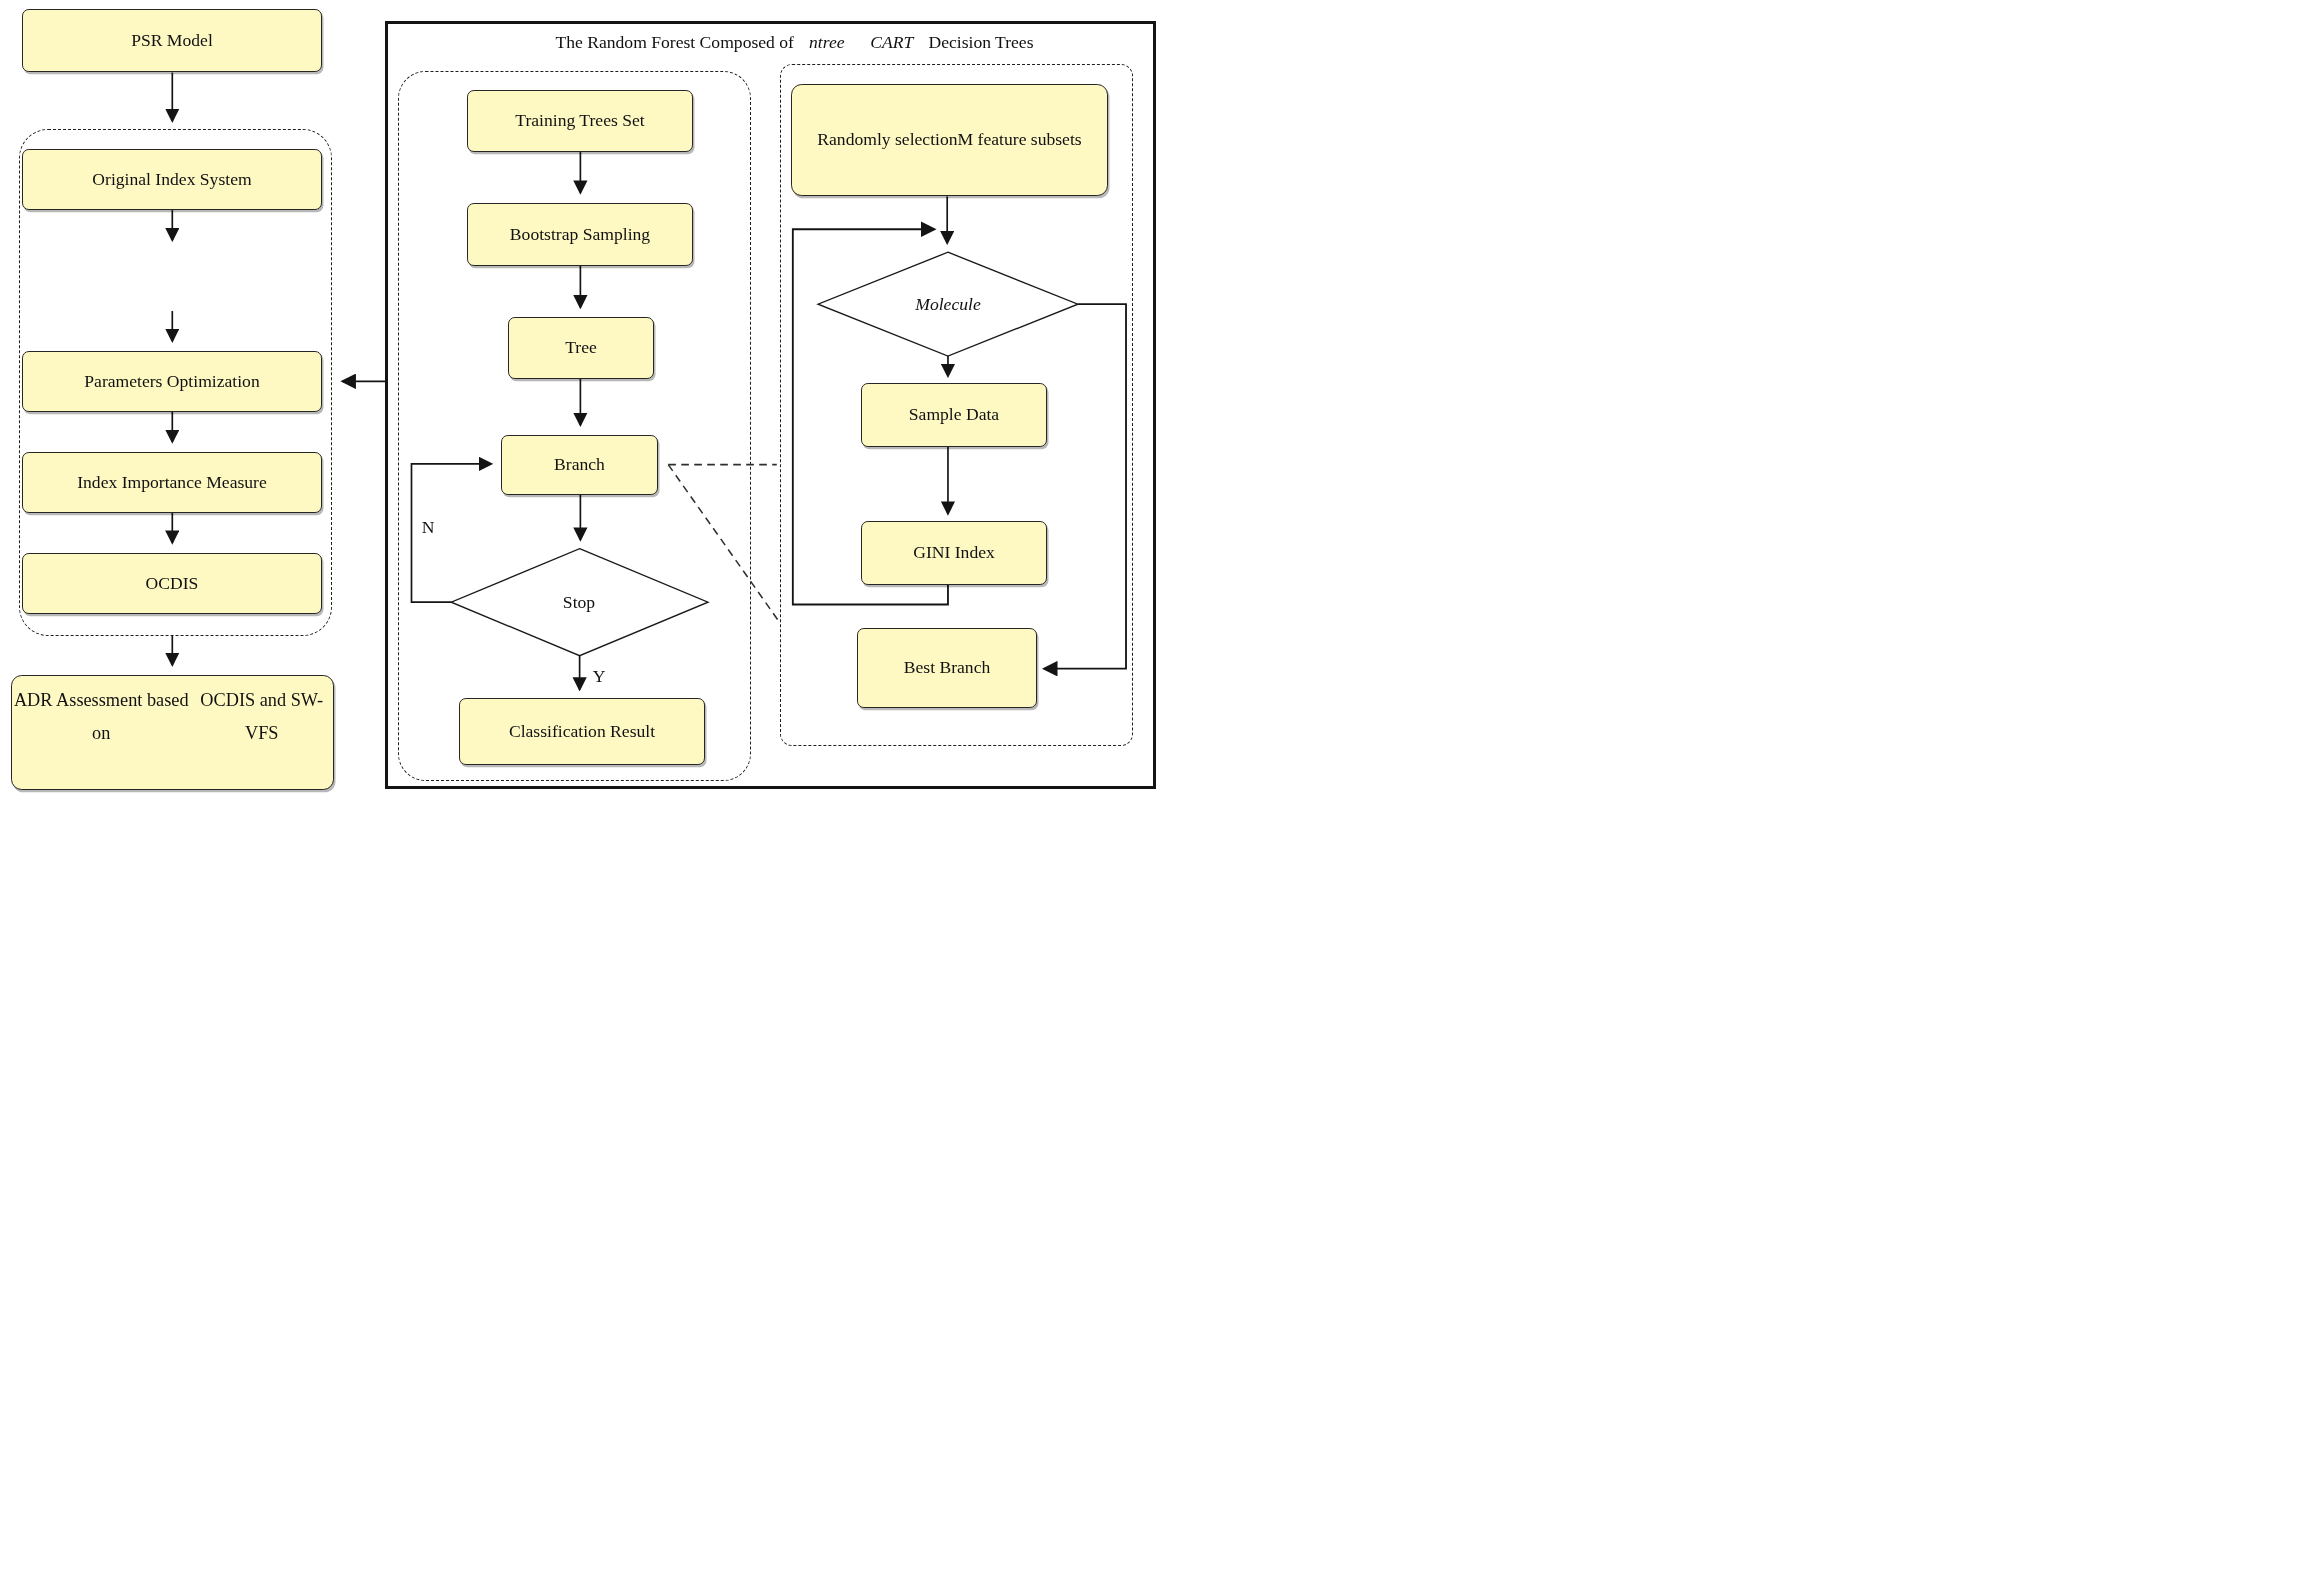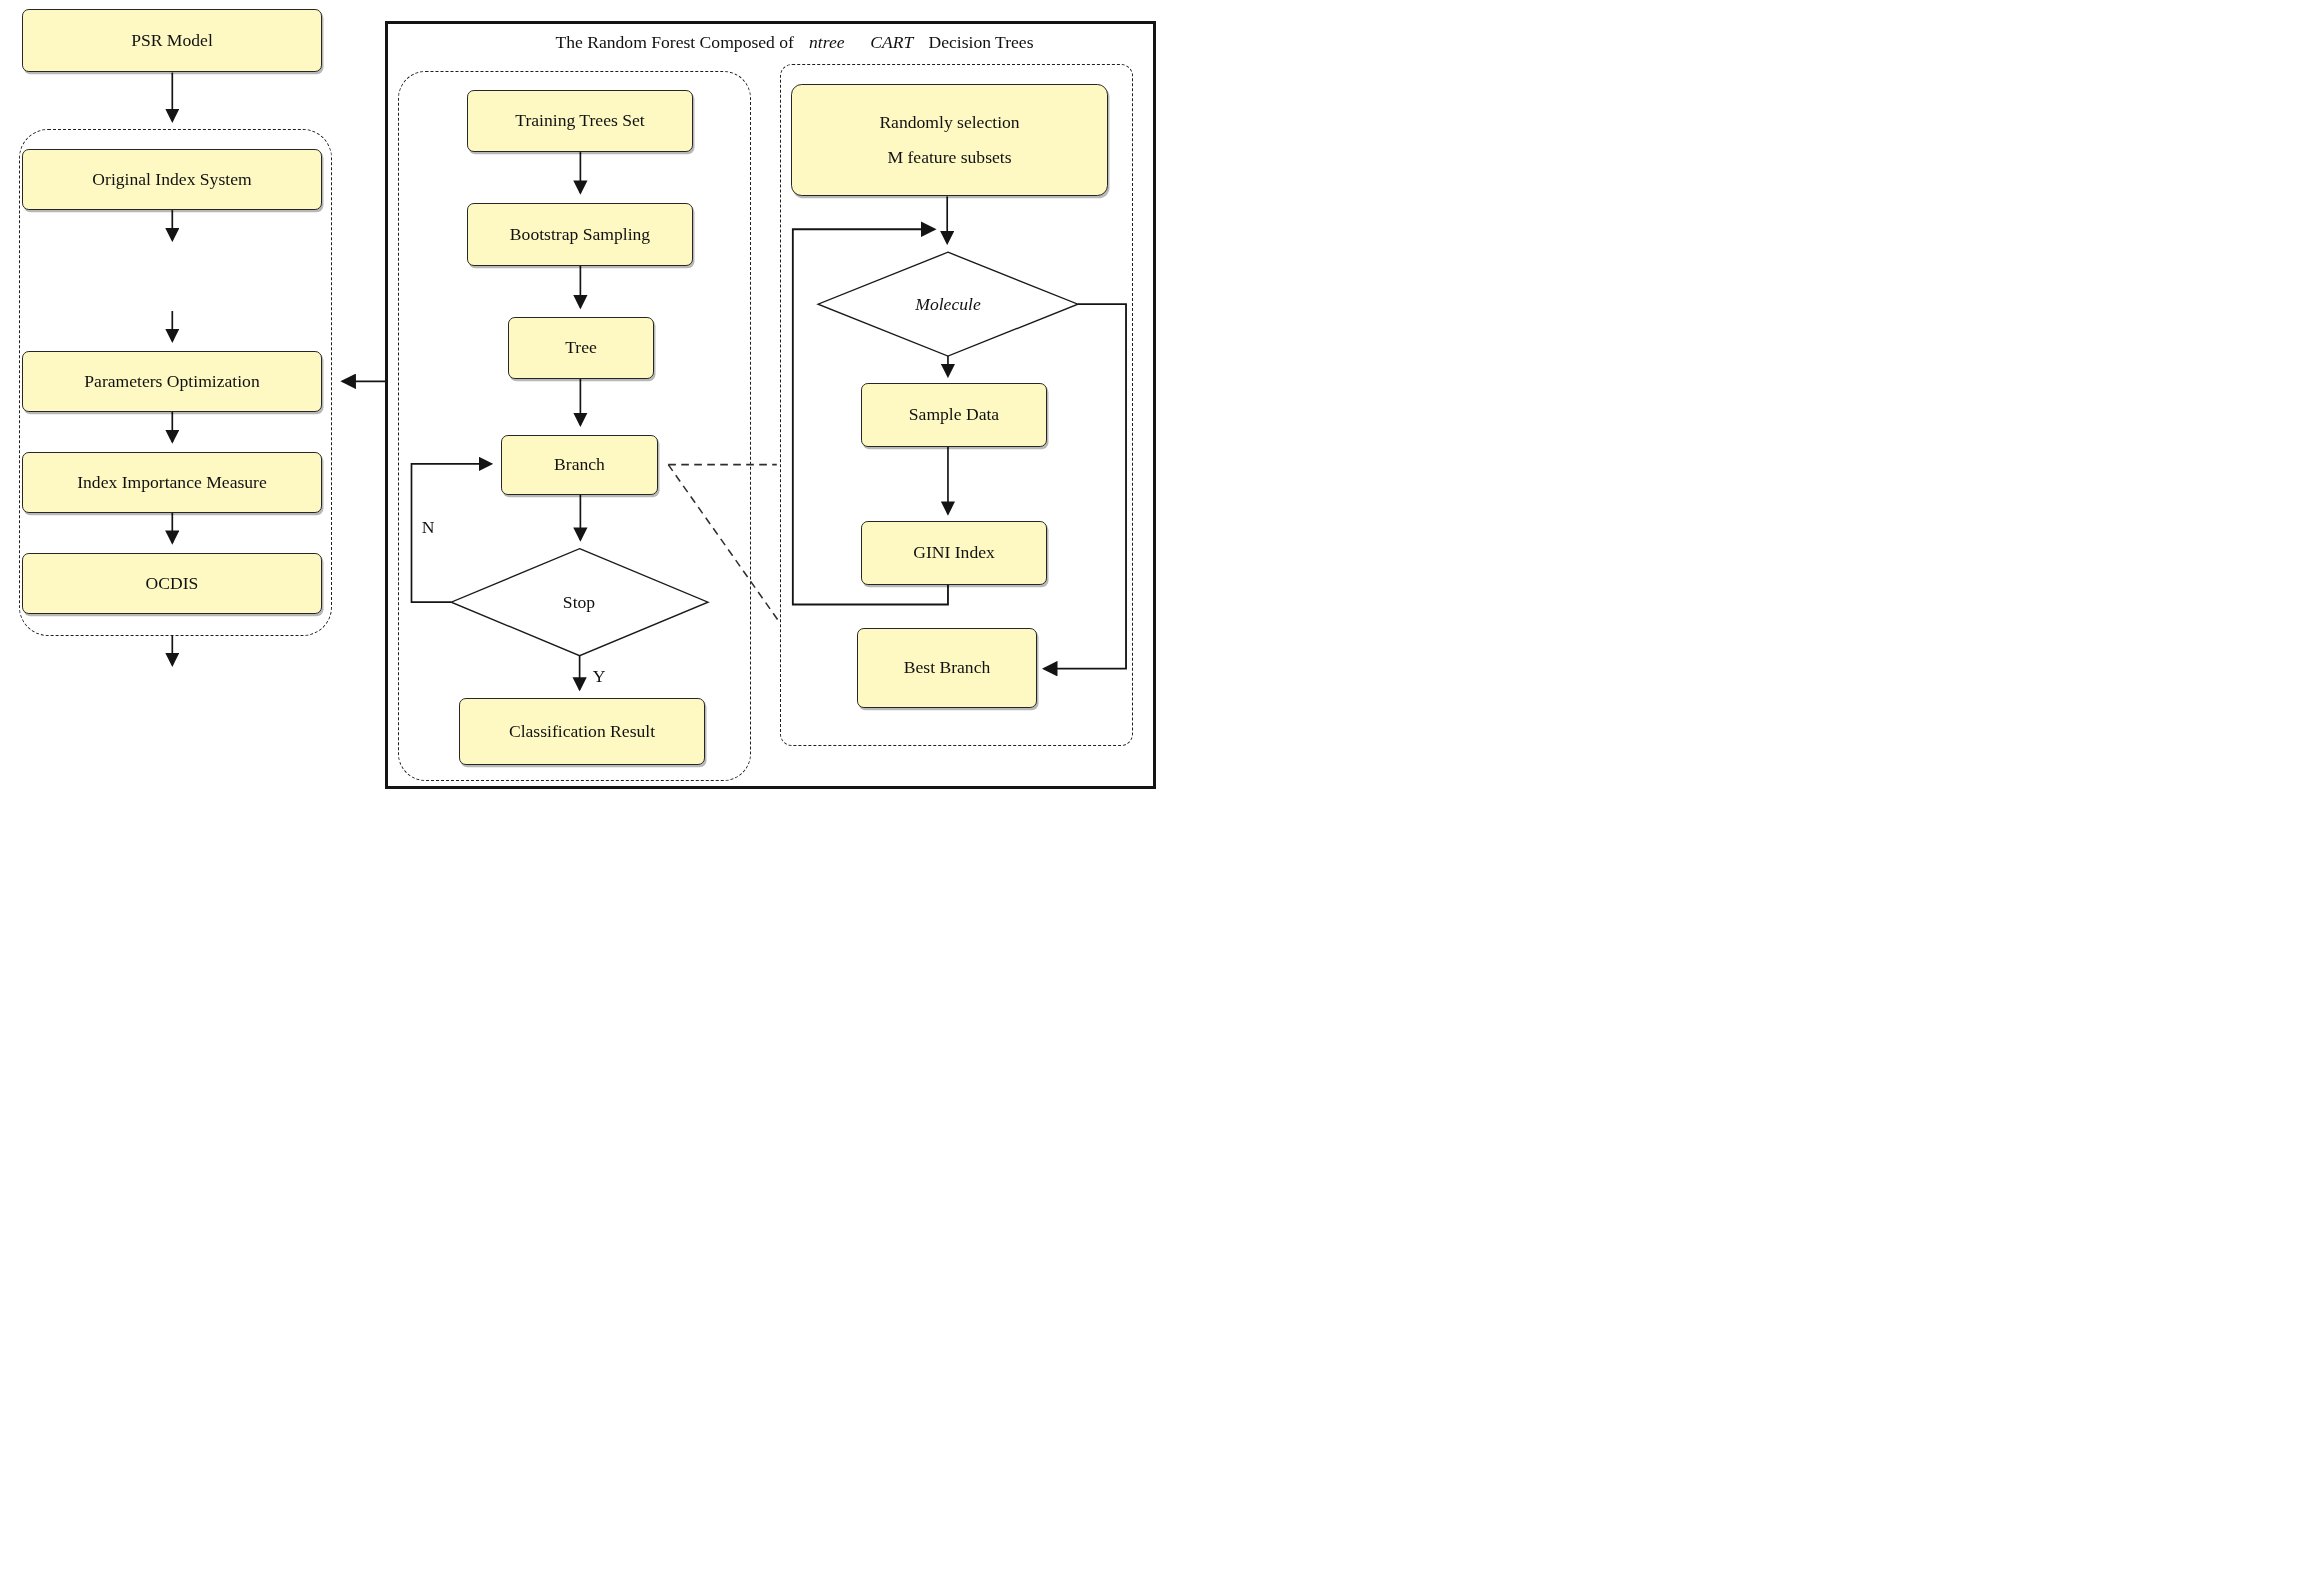--- a/index.html
+++ b/index.html
@@ -53,21 +53,21 @@
     z-index:4;
     transform:translate(-50%,-50%);
     background:transparent;
   }
   .diamond-label{
     position:absolute;
     font-size:17.6px;
     z-index:4;
     transform:translate(-50%,-50%);
   }
-  .two-line{flex-direction:column;}
+  .two-line{flex-direction:row;}
   #node-adr{
     align-items:flex-start;
     padding-top:7.6px;
     border-radius:10.7px;
     font-size:18.3px;
     line-height:1.85;
   }
   svg{position:absolute;left:0;top:0;z-index:2;}
 </style>
 </head>
@@ -104,20 +104,24 @@
   </div>
 
   <div class="node" style="left:22px;top:452px;width:300px;height:61px;">
     <span>Index Importance Measure</span>
   </div>
 
   <div class="node" style="left:22px;top:553px;width:300px;height:61px;">
     <span>OCDIS</span>
   </div>
 
+  <div class="node two-line" id="node-adr" style="left:10.7px;top:675px;width:323px;height:115px;">
+    <span>ADR Assessment based on</span>
+    <span>OCDIS and SW-VFS</span>
+  </div>
 
   <div class="node" style="left:467px;top:90px;width:226px;height:62px;">
     <span>Training Trees Set</span>
   </div>
 
   <div class="node" style="left:467px;top:203px;width:226px;height:63px;">
     <span>Bootstrap Sampling</span>
   </div>
 
   <div class="node" style="left:508px;top:317px;width:146px;height:62px;">

